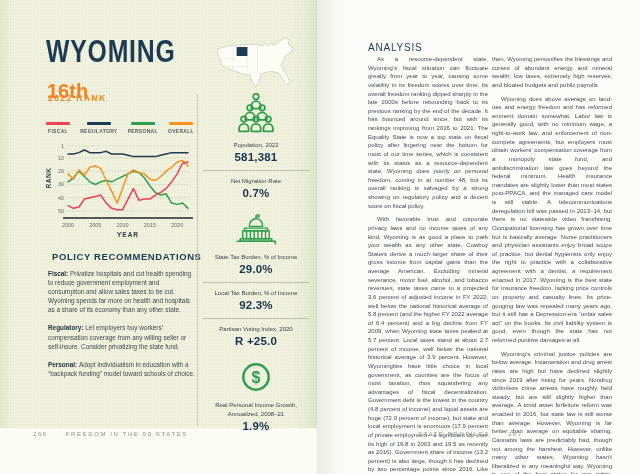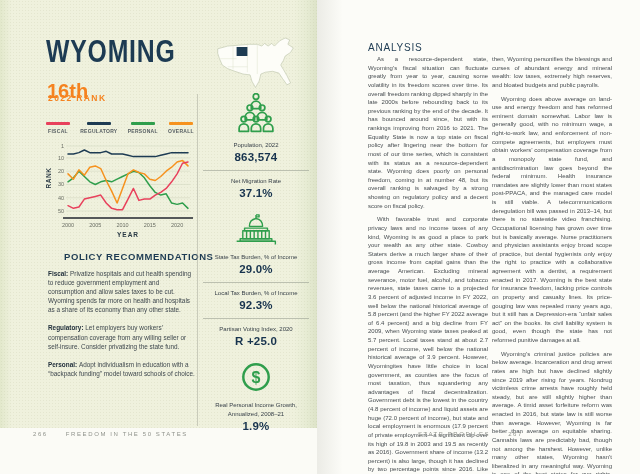--- a/index.html
+++ b/index.html
@@ -22,21 +22,21 @@
   .us-map{position:absolute;left:215px;top:36px;width:90px;height:58px;}
 
   .chart-legend{position:absolute;left:46px;top:122px;width:148px;display:flex;justify-content:space-between;}
   .legend-item{display:flex;flex-direction:column;align-items:center;}
   .legend-swatch{display:block;width:24px;height:3px;border-radius:1px;}
   .legend-label{margin-top:3px;font-size:5px;font-weight:600;letter-spacing:.3px;color:#565e62;}
 
   .chart-wrap{position:absolute;left:38px;top:138px;width:162px;height:102px;}
   .chart-wrap svg{width:162px;height:102px;display:block;}
 
-  .policy-heading{position:absolute;left:64px;top:251px;font-size:9.5px;font-weight:bold;color:#1d3b53;letter-spacing:.6px;}
+  .policy-heading{position:absolute;left:52px;top:251px;font-size:9.5px;font-weight:bold;color:#1d3b53;letter-spacing:.6px;}
   .policy-list{position:absolute;left:48px;top:269px;width:147px;}
   .policy-item{margin:0 0 9px 0;font-size:6.4px;line-height:1.42;color:#3f484e;}
   .policy-item b{color:#22303c;}
 
   .stats-divider-v{position:absolute;left:197px;top:94px;width:1px;height:332px;background:#a9ac9c;opacity:.55;}
   .stats-column{position:absolute;left:200px;top:93px;width:112px;display:flex;flex-direction:column;align-items:center;text-align:center;}
   .stat-item{display:flex;flex-direction:column;align-items:center;}
   .stat-item.with-icon{margin-top:14px;}
   .stat-item:first-child{margin-top:0;}
   .stat-icon{margin-bottom:4px;}
@@ -143,26 +143,26 @@
               </g>
             </defs>
             <use href="#prsn" transform="translate(25,10)"></use>
             <use href="#prsn" transform="translate(18,23)"></use>
             <use href="#prsn" transform="translate(32,23)"></use>
             <use href="#prsn" transform="translate(11,36)"></use>
             <use href="#prsn" transform="translate(25,36)"></use>
             <use href="#prsn" transform="translate(39,36)"></use>
           </svg></div>
         <div class="stat-label">Population, 2022</div>
-        <div class="stat-value">863,574</div>
+        <div class="stat-value">581,381</div>
       </div>
       <div class="stat-divider"></div>
       <div class="stat-item">
         <div class="stat-label">Net Migration Rate</div>
-        <div class="stat-value">37.1%</div>
+        <div class="stat-value">0.7%</div>
       </div>
       <div class="stat-item with-icon">
         <div class="stat-icon"><svg width="44" height="32" viewBox="0 0 50 36">
             <g fill="none" stroke="#2f9e4c" stroke-width="1.6" stroke-linejoin="round">
               <path d="M25,2 v4 M25,2 h3.5 v2.2 h-3.5"></path>
               <path d="M25,6 c-5.5,1 -7.5,5 -7.5,9 h15 c0,-4 -2,-8 -7.5,-9 Z"></path>
               <rect x="12" y="17" width="26" height="3"></rect>
               <path d="M10,20 h30 v9 h-30 Z M14.3,20 v9 M18.6,20 v9 M22.9,20 v9 M27.2,20 v9 M31.5,20 v9 M35.8,20 v9"></path>
               <path d="M7,29 h36 v3 h-36 Z"></path>
               <path d="M3,32 h44 v3.5"></path>

